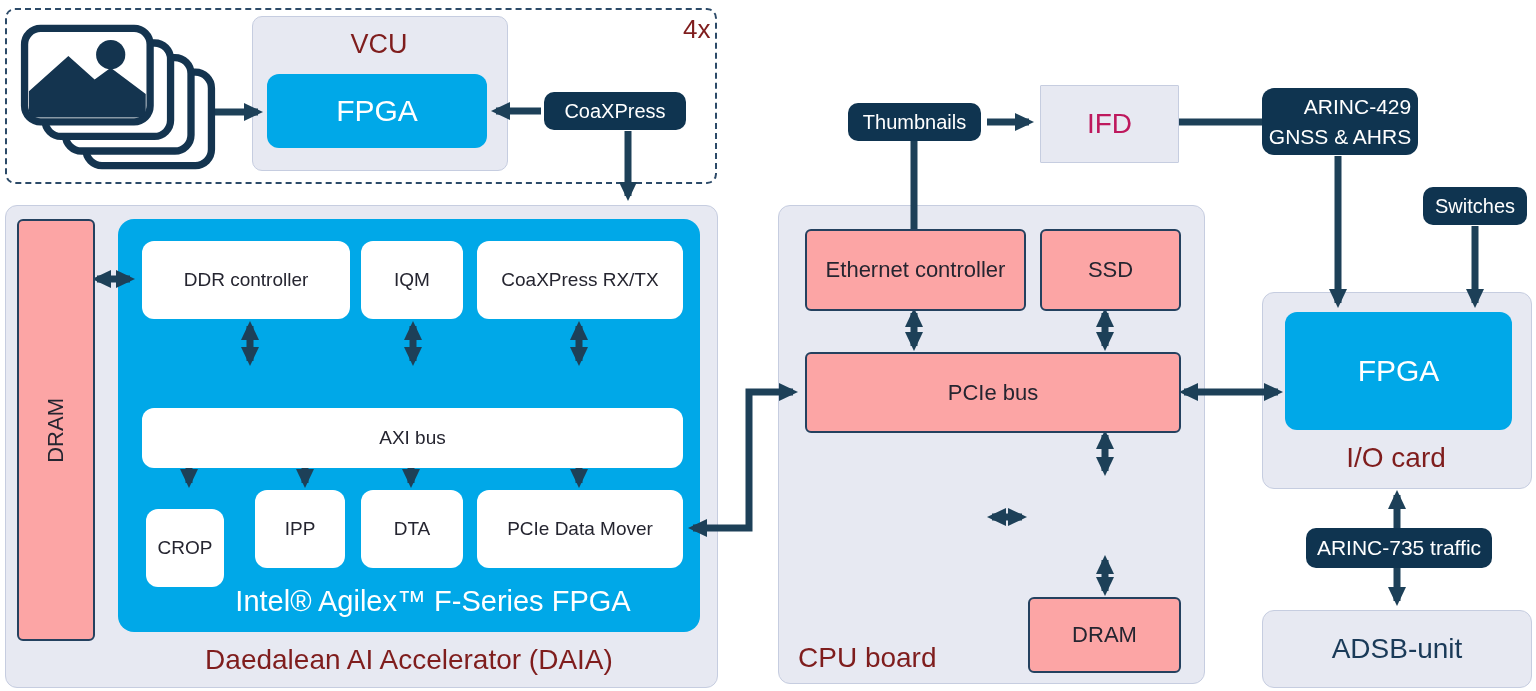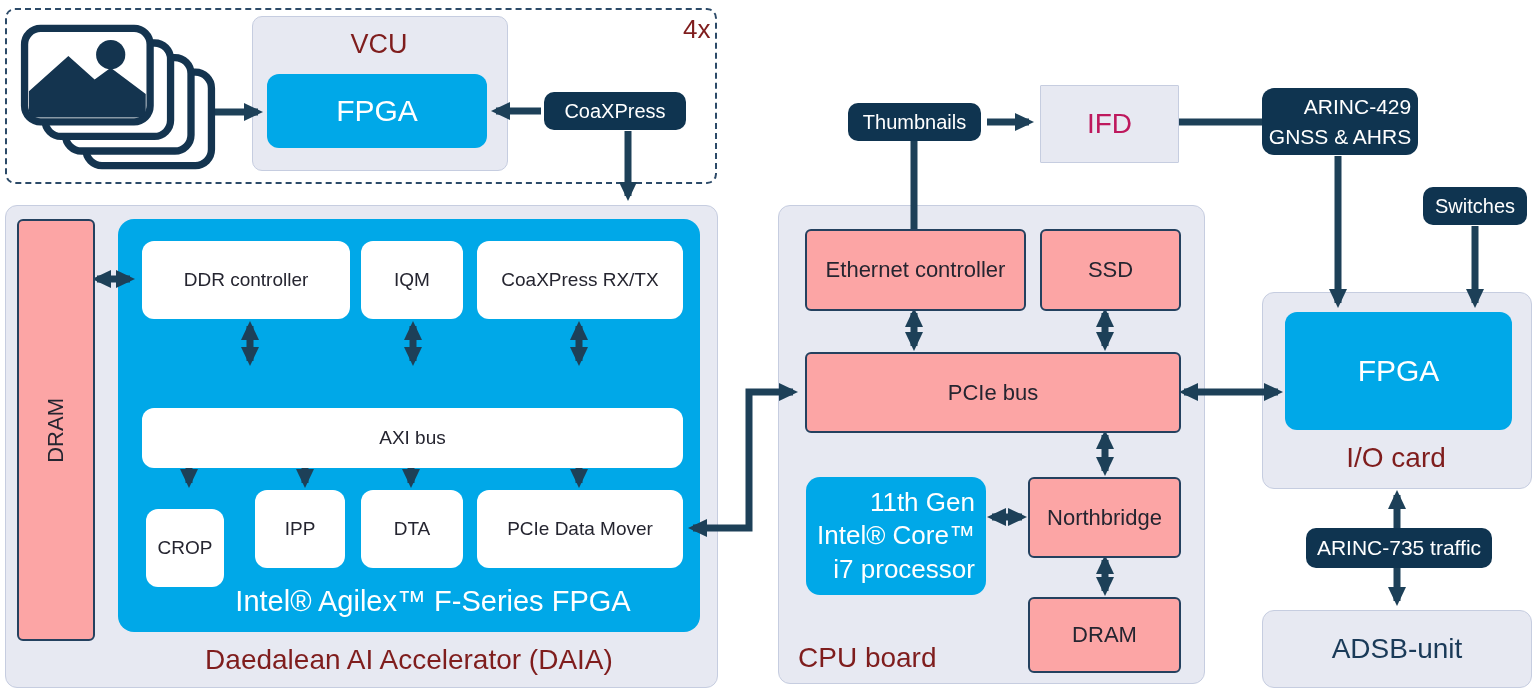--- a/index.html
+++ b/index.html
@@ -107,24 +107,20 @@
   <div class="abs panel" style="left:778px;top:205px;width:425px;height:477px;"></div>
 
   <div class="abs pill" style="left:848px;top:103px;width:133px;height:38px;">Thumbnails</div>
   <div class="abs panel ctrtxt" style="left:1040px;top:85px;width:137px;height:76px;border-radius:1px;z-index:3;font-size:28px;color:#be185d;">IFD</div>
 
   <div class="abs wbox" style="left:805px;top:229px;width:217px;height:78px;">Ethernet controller</div>
   <div class="abs wbox" style="left:1040px;top:229px;width:137px;height:78px;">SSD</div>
 
   <div class="abs wbox" style="left:805px;top:352px;width:372px;height:77px;">PCIe bus</div>
 
-  <div class="abs cyan ctrtxt pre" style="left:806px;top:477px;width:180px;height:118px;border-radius:14px;font-size:26px;line-height:1.28;">11th Gen
-Intel® Core™
-i7 processor</div>
-  <div class="abs wbox" style="left:1028px;top:477px;width:149px;height:77px;">Northbridge</div>
   <div class="abs wbox" style="left:1028px;top:597px;width:149px;height:72px;">DRAM</div>
 
   <div class="abs cap" style="left:798px;top:642px;font-size:28px;">CPU board</div>
 
   <div class="abs pill ctrtxt pre" style="left:1262px;top:88px;width:156px;height:67px;border-radius:12px;font-size:21px;line-height:1.4;">ARINC-429
 GNSS &amp; AHRS</div>
   <div class="abs pill" style="left:1423px;top:187px;width:104px;height:38px;">Switches</div>
 
   <div class="abs panel" style="left:1262px;top:292px;width:268px;height:195px;"></div>
   <div class="abs cyanbg" style="left:1285px;top:312px;width:227px;height:118px;border-radius:12px;"></div>

